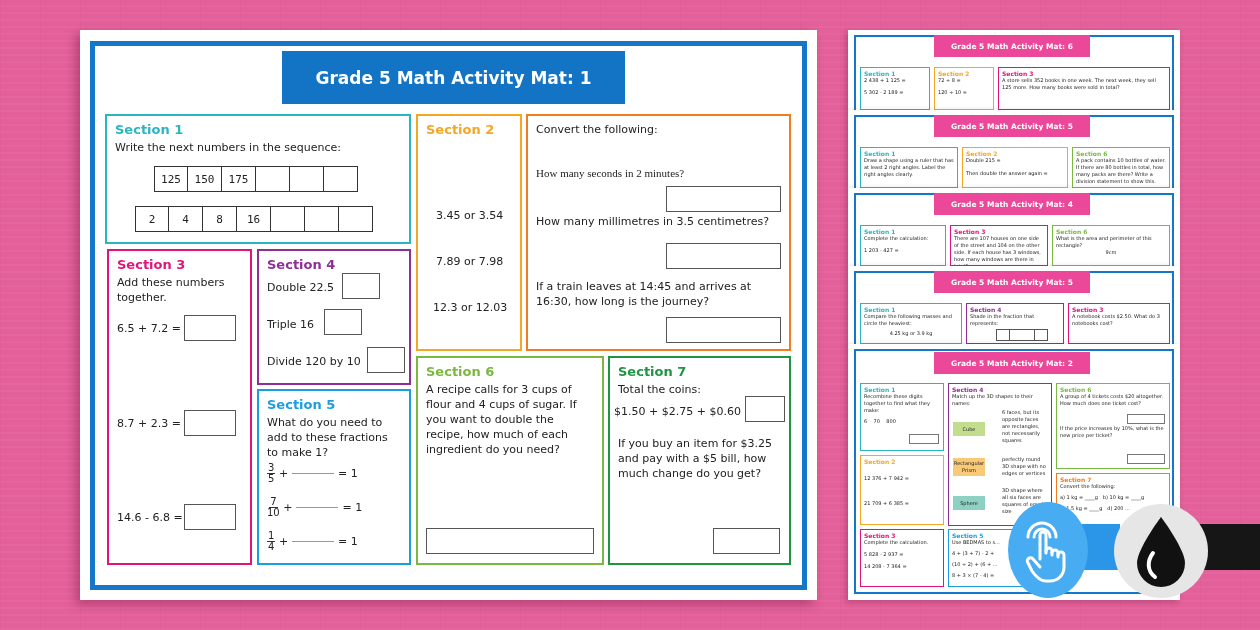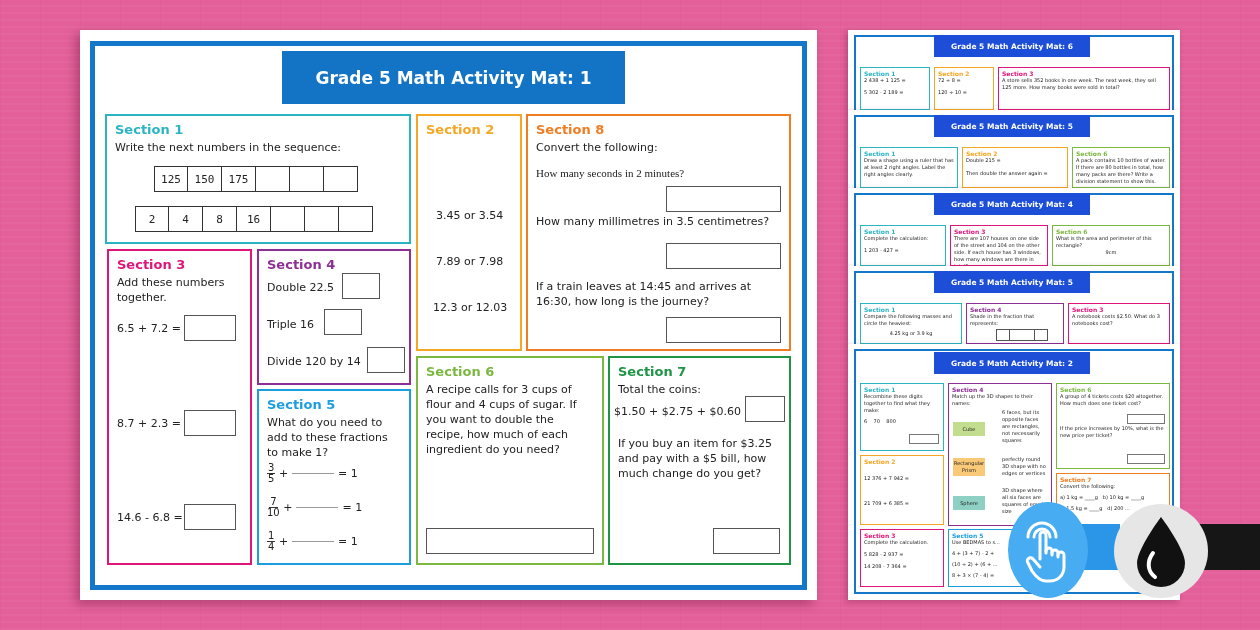--- a/index.html
+++ b/index.html
@@ -42,21 +42,21 @@
   .frac { display: inline-flex; flex-direction: column; align-items: center; font-size: 10px; line-height: 10px; vertical-align: middle; }
   .frac .num { border-bottom: 1px solid #333; padding: 0 1px; }
   .blank { display: inline-block; width: 42px; border-bottom: 1px solid #999; vertical-align: middle; margin: 0 4px; }
 
   
   .mini {
     position: absolute; left: 848px; width: 332px; background: #fff;
     box-shadow: -2px 2px 6px rgba(80,0,40,0.3); overflow: hidden;
   }
   .mini .mframe { position: absolute; left: 6px; top: 5px; right: 6px; bottom: 0; border: 2.5px solid #1477c9; border-bottom: none; }
-  .mini .mtitle { position: absolute; left: 86px; top: 5px; width: 156px; height: 22px; background: #1d4ed8;
+  .mini .mtitle { position: absolute; left: 86px; top: 5px; width: 156px; height: 22px; background: #ec4899;
     color: #fff; font-size: 7.5px; font-weight: bold; display: flex; align-items: center; justify-content: center; }
   .msec { position: absolute; border: 1px solid; padding: 2px 3px; font-size: 5px; line-height: 7px; background: #fff; overflow: hidden; }
   .msec b { display: block; font-size: 6px; }
   .mbox { display: inline-block; width: 22px; height: 10px; border: 1px solid #777; vertical-align: middle; }
   .shape { position: absolute; font-size: 5px; display: flex; align-items: center; justify-content: center; text-align: center; }
   .touch-icon { position: absolute; left: 1008px; top: 502px; width: 80px; height: 96px; border-radius: 50%; background: #47acf2;
     display: flex; align-items: center; justify-content: center; }
   .blue-band { position: absolute; left: 1080px; top: 524px; width: 40px; height: 46px; background: #2b96e8; }
   .black-band { position: absolute; left: 1190px; top: 524px; width: 70px; height: 46px; background: #161616; }
   .drop-circle { position: absolute; left: 1114px; top: 504px; width: 94px; height: 94px; border-radius: 50%; background: #e6e6e6;
@@ -92,21 +92,20 @@
     </div>
 
     <div class="sec" style="left:321px;top:68px;width:106px;height:237px;border-color:#f5a623;">
       <h3 style="color:#f5a623">Section 2</h3>
       <p class="abs" style="left:18px;top:92px;">3.45 or 3.54</p>
       <p class="abs" style="left:18px;top:138px;">7.89 or 7.98</p>
       <p class="abs" style="left:15px;top:184px;">12.3 or 12.03</p>
     </div>
 
     <div class="sec" style="left:431px;top:68px;width:265px;height:237px;border-color:#f07d22;">
-      <h3 style="color:#f07d22">Section 8</h3>
       <p>Convert the following:</p>
       <p class="abs" style="left:8px;top:50px;font-family:Liberation Serif, serif;">How many seconds in 2 minutes?</p>
       <div class="box abs" style="left:138px;top:70px;width:115px;height:26px;"></div>
       <p class="abs" style="left:8px;top:98px;">How many millimetres in 3.5 centimetres?</p>
       <div class="box abs" style="left:138px;top:127px;width:115px;height:26px;"></div>
       <p class="abs" style="left:8px;top:163px;width:230px;">If a train leaves at 14:45 and arrives at 16:30, how long is the journey?</p>
       <div class="box abs" style="left:138px;top:201px;width:115px;height:26px;"></div>
     </div>
 
     <div class="sec" style="left:12px;top:203px;width:145px;height:316px;border-color:#e0157a;">
@@ -119,21 +118,21 @@
       <p class="abs" style="left:8px;top:259px;">14.6 - 6.8 =</p>
       <div class="box abs" style="left:75px;top:253px;width:52px;height:26px;"></div>
     </div>
 
     <div class="sec" style="left:162px;top:203px;width:154px;height:136px;border-color:#8e2f95;">
       <h3 style="color:#8e2f95">Section 4</h3>
       <p class="abs" style="left:8px;top:29px;">Double 22.5</p>
       <div class="box abs" style="left:83px;top:22px;width:38px;height:26px;"></div>
       <p class="abs" style="left:8px;top:66px;">Triple 16</p>
       <div class="box abs" style="left:65px;top:58px;width:38px;height:26px;"></div>
-      <p class="abs" style="left:8px;top:103px;">Divide 120 by 14</p>
+      <p class="abs" style="left:8px;top:103px;">Divide 120 by 10</p>
       <div class="box abs" style="left:108px;top:96px;width:38px;height:26px;"></div>
     </div>
 
     <div class="sec" style="left:162px;top:343px;width:154px;height:176px;border-color:#1b9ee0;">
       <h3 style="color:#1b9ee0">Section 5</h3>
       <p>What do you need to add to these fractions to make 1?</p>
       <div class="abs line" style="left:8px;top:72px;">
         <span class="frac">
             <span class="num">3</span>
             <span>5</span>

